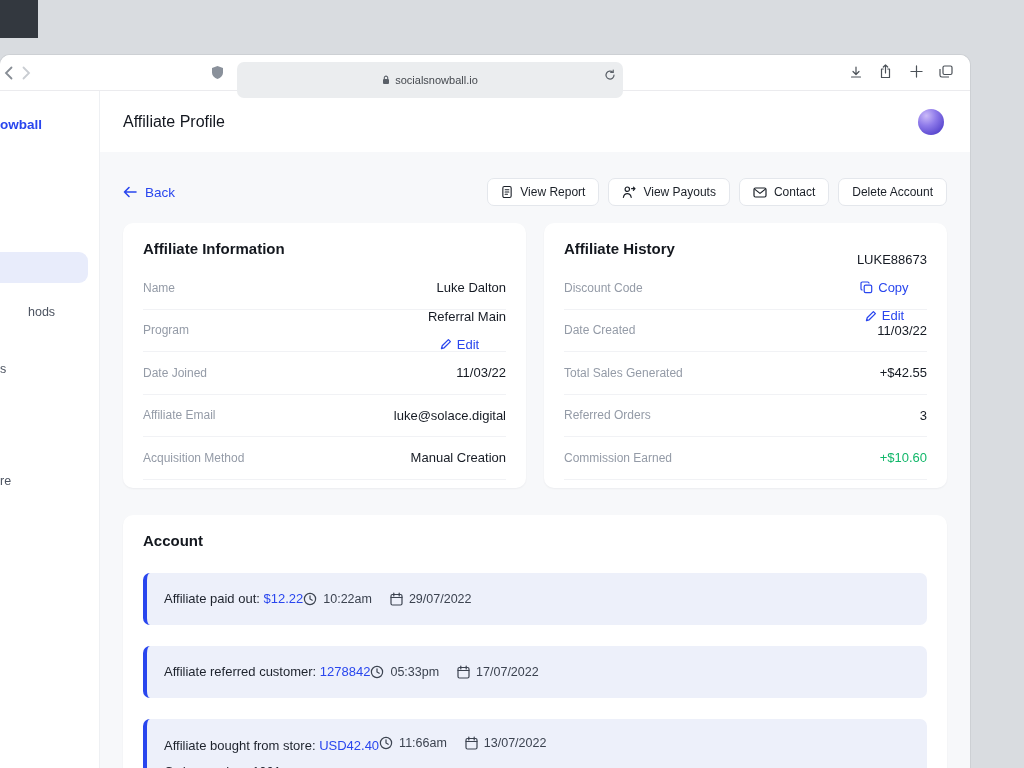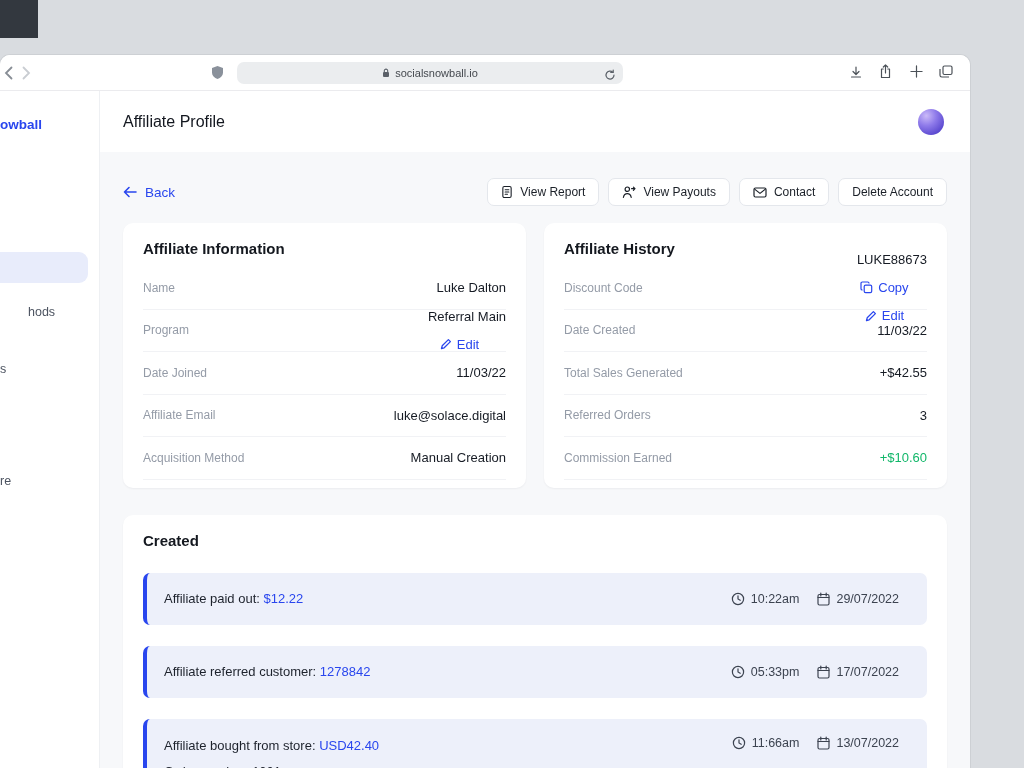--- a/index.html
+++ b/index.html
@@ -10,21 +10,21 @@
 
   .window { position:absolute; left:0; top:55px; width:970px; height:713px; background:#fff;
             border-radius:10px 10px 0 0; overflow:hidden; box-shadow:0 0 0 1px rgba(0,0,0,.05); }
 
   
   .toolbar { position:relative; height:36px; background:#fff; border-bottom:1px solid #ebebee; }
   .tico { position:absolute; display:flex; align-items:center; justify-content:center; }
   .t-back { left:4px; top:11px; }
   .t-fwd  { left:22px; top:11px; }
   .t-shield { left:211px; top:10px; }
-  .urlbar { position:absolute; left:237px; top:7px; width:386px; height:22px; background:#ebedef;
+  .urlbar { position:absolute; left:237px; top:7px; width:386px; height:36px; background:#ebedef;
             border-radius:7px; display:flex; align-items:center; justify-content:center; gap:5px; cursor:text; }
   .url { font-size:11px; color:#45494f; }
   .reload { position:absolute; right:7px; top:5px; cursor:pointer; }
   .t-dl { left:849px; top:10px; } .t-share { left:879px; top:9px; }
   .t-plus { left:910px; top:10px; } .t-tabs { left:939px; top:10px; }
 
   
   .app { display:flex; height:677px; }
   .sidebar { width:100px; background:#fff; border-right:1px solid #eef0f3; position:relative; flex:none; }
   .logo { position:absolute; left:0; top:26px; color:var(--accent); font-weight:700; font-size:13.5px; white-space:nowrap; cursor:pointer; }
@@ -55,21 +55,21 @@
   .lbl { font-size:12px; color:#949ba7; }
   .val { font-size:13px; color:#161b24; font-weight:500;margin-left:15px; }
   .valwrap { display:flex; align-items:center; gap:13px;flex-direction:column; }
   .chip { display:inline-flex; align-items:center; gap:5px; color:var(--accent); font-size:13px; font-weight:500;
           background:none; border:none; font-family:Liberation Sans, sans-serif; cursor:pointer; }
   .green { color:var(--green); }
 
   .timeline { margin-top:27px; padding:17px 20px 20px; }
   .timeline h2 { margin-bottom:24px; }
   .entry { background:#edf0fa; border-left:4px solid var(--accent); border-radius:7px;
-           padding:0 28px 0 17px; height:52px; display:flex; align-items:center; justify-content:space-between;
+           padding:0 28px 0 17px; height:52px; display:flex; align-items:center; 
            margin-bottom:21px; }
   .entry.tall { height:76px; align-items:flex-start; padding-top:17px; }
   .etext { font-size:13px; color:#1d222c; }
   .elink { color:var(--accent); font-weight:500; cursor:pointer; }
   .eline2 { margin-top:10px; font-size:13px; color:#1d222c; }
   .emeta { display:flex; gap:18px; align-items:center; }
   .meta { display:flex; align-items:center; gap:6px; font-size:12.5px; color:#3c4350; }
 </style>
 </head>
 <body>
@@ -270,21 +270,21 @@
                 <span class="val">3</span>
               </div>
               <div class="row">
                 <span class="lbl">Commission Earned</span>
                 <span class="val green">+$10.60</span>
               </div>
             </div>
           </div>
 
           <div class="card timeline">
-            <h2>Created</h2>
+            <h2>Account</h2>
 
             <div class="entry">
               <span class="etext"><span>Affiliate paid out: </span><span class="elink">$12.22</span></span>
               <span class="emeta">
                 <span class="meta">
                   <span style="display:flex;">
                     <svg width="14" height="14" viewBox="0 0 14 14" fill="none" stroke="#3c4350" stroke-width="1.2" stroke-linecap="round">
                         <circle cx="7" cy="7" r="5.6"></circle>
                         <path d="M7 3.8V7l2.2 1.3"></path>
                       </svg>

